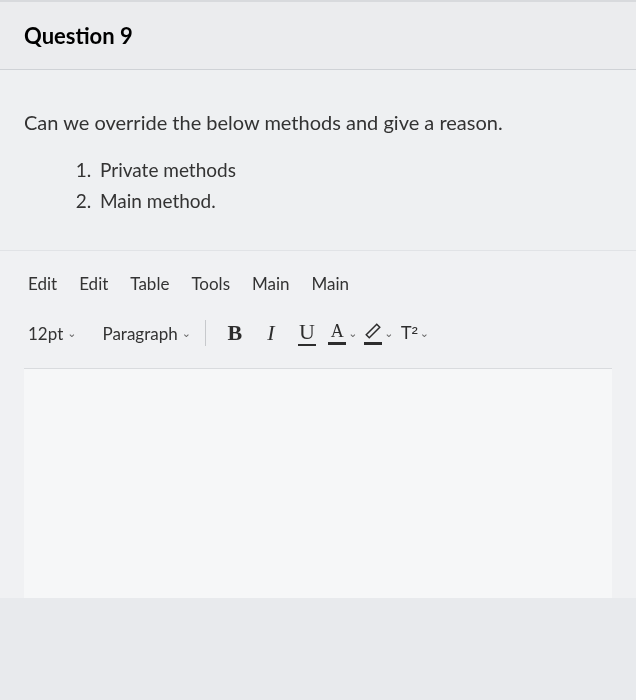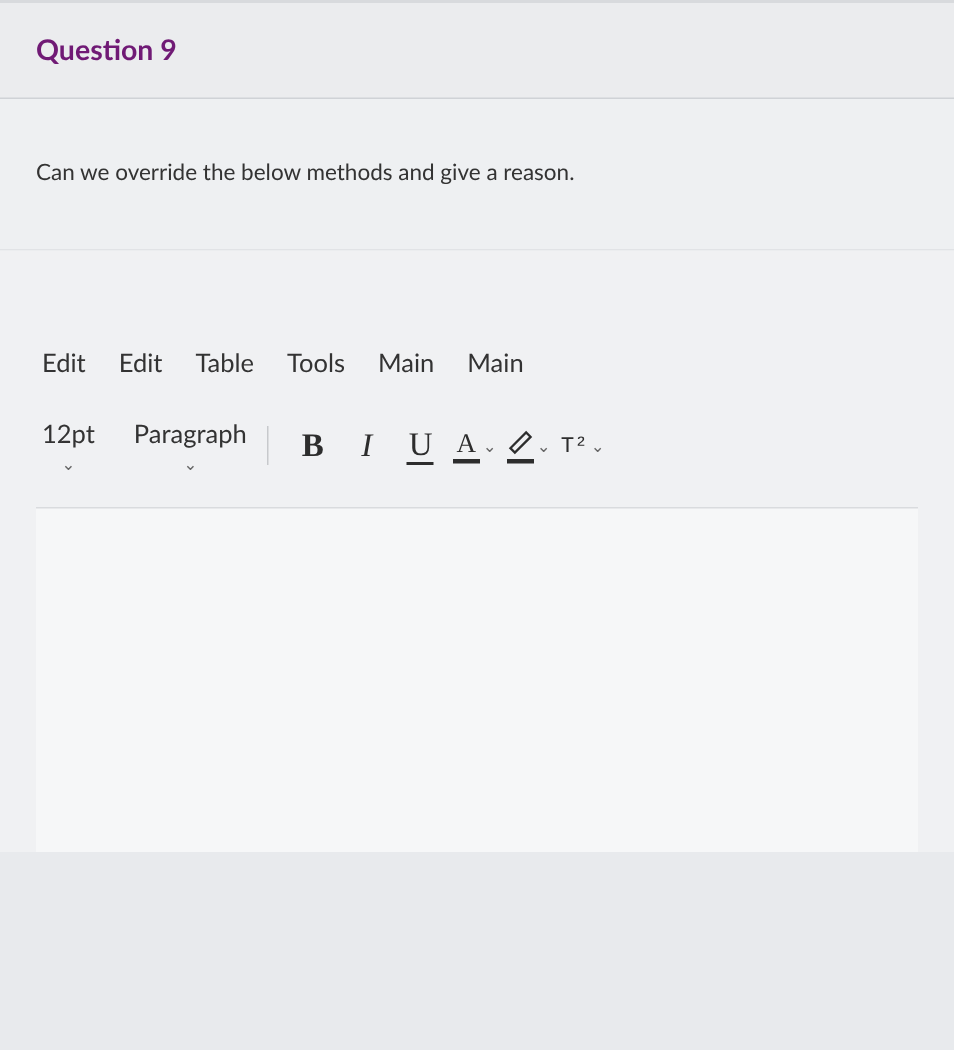--- a/index.html
+++ b/index.html
@@ -15,33 +15,33 @@
       overflow: hidden;
       color: #2d2d2d;
     }
     .question-header {
       padding: 20px 24px;
       background: #ebecee;
       border-bottom: 1px solid #cfd2d6;
       border-top: 2px solid #d8dadd;
     }
     .question-title {
-      font-size: 19px;
+      font-size: 22px;
       font-weight: 700;
-      color: #701a75;
+      color: #000000;
     }
     .question-body {
       padding: 40px 24px 30px 24px;
       background: #eef0f2;
       border-bottom: 1px solid #e1e3e6;
     }
     .question-prompt {
-      font-size: 15px;
-      color: #333;
-      margin-bottom: 12px;
+      font-size: 20px;
+      color: #333;
+      margin-bottom: 24px;
       font-weight: 400;
     }
     .question-list {
       list-style: decimal;
       padding-left: 72px;
       font-size: 19px;
       color: #333;
     }
     .question-list li {
       margin-bottom: 8px;
@@ -53,37 +53,35 @@
     }
     .editor-menubar {
       display: flex;
       gap: 22px;
       padding: 22px 4px 14px 4px;
       font-size: 17px;
       color: #333;
     }
     .menu-item {
       cursor: pointer;
-      margin-top: 42px;
     }
     .editor-toolbar {
       display: flex;
       align-items: center;
       gap: 6px;
       padding: 10px 4px 14px 4px;
       font-size: 17px;
       color: #333;
     }
     .toolbar-dropdown {
       display: inline-flex;
       align-items: center;
       gap: 4px;
       cursor: pointer;
       padding: 2px 0;
-      flex-direction: column;
     }
     .chevron {
       font-size: 11px;
       color: #666;
     }
     .toolbar-sep {
       width: 1px;
       height: 26px;
       background: #c7c9cc;
       margin: 0 8px;
@@ -125,22 +123,22 @@
     }
     .color-glyph .c-letter { font-family: Georgia, serif; font-size: 18px; }
     .color-bar {
       width: 18px;
       height: 3px;
       background: #2d2d2d;
       margin-top: 2px;
     }
     .highlight-bar { background: #2d2d2d; }
     .super-glyph {
-      font-family: Liberation Mono, monospace;
-      font-size: 15px;
+      font-family: Liberation Sans, sans-serif;
+      font-size: 18px;
     }
     .pen-icon-svg {
       width: 18px;
       height: 18px;
     }
     .spacer-sm { width: 14px; }
     .editor-canvas {
       margin-top: 6px;
       background: #f6f7f8;
       border-top: 1px solid #d9dbde;
@@ -150,20 +148,24 @@
   </style>
 </head>
 <body>
 
 <div class="question-header">
   <div class="question-title">Question 9</div>
 </div>
 
 <div class="question-body">
   <div class="question-prompt">Can we override the below methods and give a reason.</div>
+  <ol class="question-list">
+    <li>Private methods</li>
+    <li>Main method.</li>
+  </ol>
 </div>
 
 <div class="editor-section">
   <div class="editor-menubar">
     <span class="menu-item">Edit</span>
     <span class="menu-item">Edit</span>
     <span class="menu-item">Table</span>
     <span class="menu-item">Tools</span>
     <span class="menu-item">Main</span>
     <span class="menu-item">Main</span>

